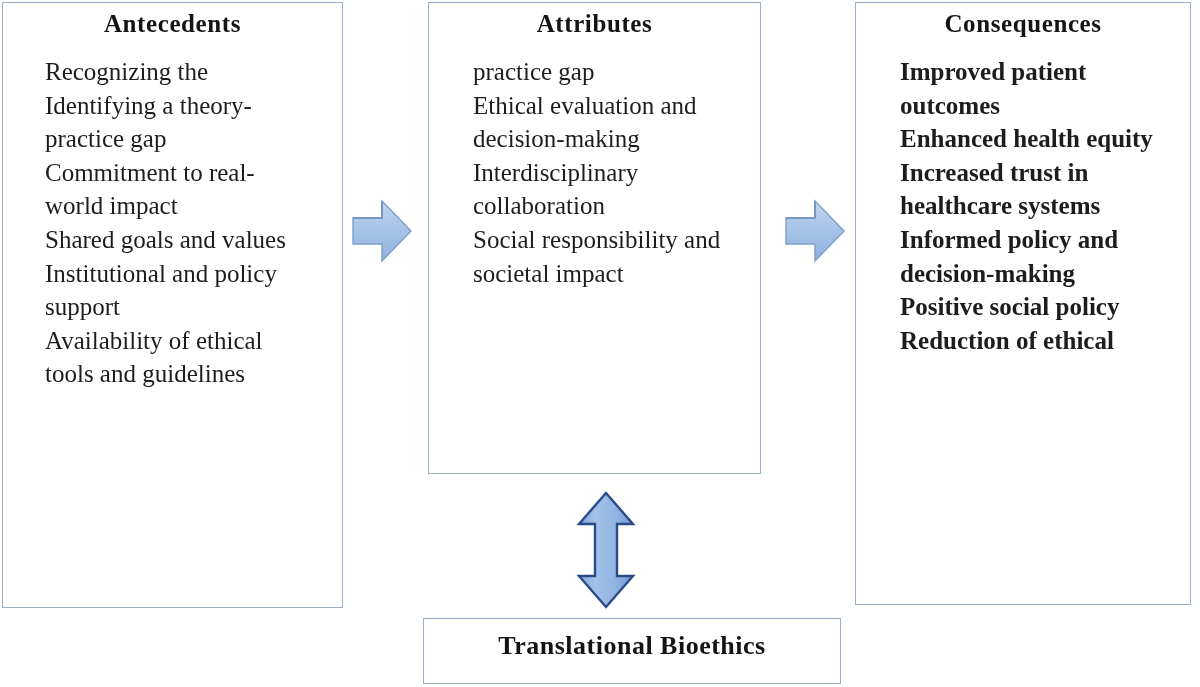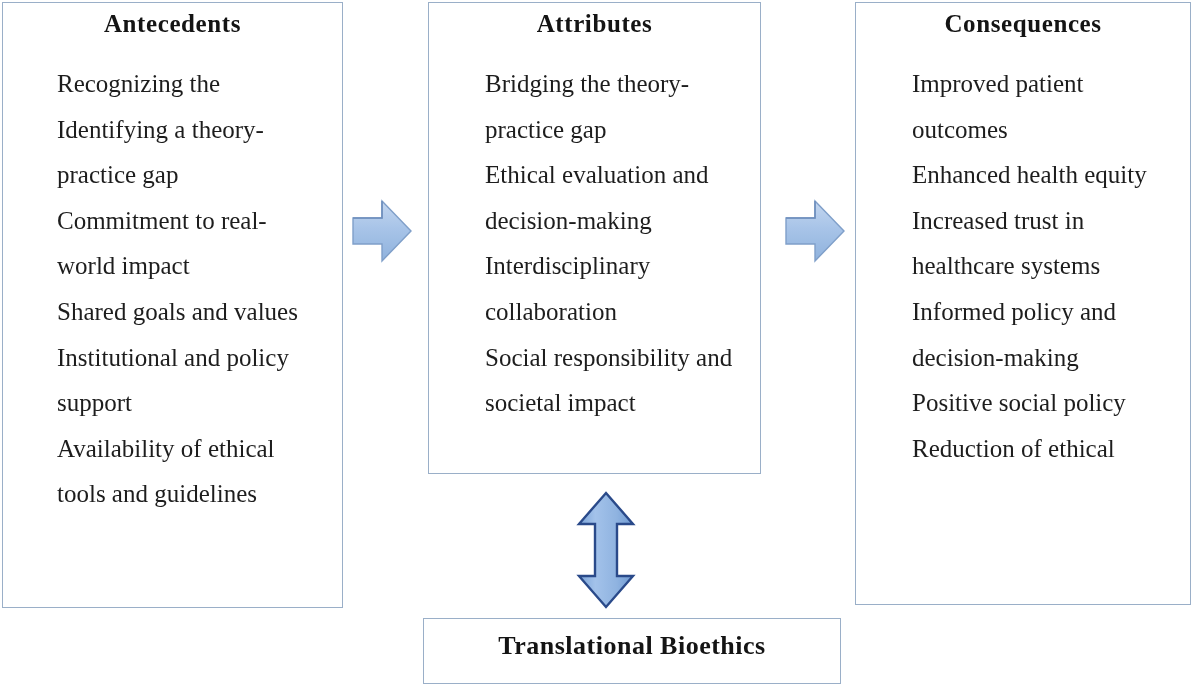--- a/index.html
+++ b/index.html
@@ -61,22 +61,22 @@
   .col-list {
     margin: 0;
     padding: 0;
     list-style: none;
     font-size: 25px;
     line-height: 33.6px;
     color: #1d1d1d;
   }
   .box-antecedents .col-list { padding: 14px 10px 0 42px; }
   .box-attributes  .col-list { padding: 14px 4px 0 44px; }
-  .box-consequences .col-list { padding: 14px 4px 0 44px; }
-  .col-list li { margin: 12px; padding: 0; }
+  .box-consequences .col-list { padding: 14px 4px 0 44px; font-weight: bold; }
+  .col-list li { margin: 0; padding: 0; }
 
   .core-title {
     display: block;
     text-align: center;
     font-weight: bold;
     font-size: 26px;
     line-height: 30px;
     letter-spacing: 0.5px;
     padding-top: 12px;
     color: #141414;
@@ -128,21 +128,20 @@
         </linearGradient>
       </defs>
       <polygon points="1,22 30,22 30,5 59,35 30,65 30,48 1,48" fill="url(#hgrad1)" stroke="#7f9fc9" stroke-width="1.4" stroke-linejoin="miter"></polygon>
       <path d="M1,22 L30,22 L30,5" fill="none" stroke="#6f8fbd" stroke-width="1.6"></path>
     </svg>
   </div>
 
   <div class="box box-attributes">
     <span class="col-title">Attributes</span>
     <ul class="col-list">
-      <li>Bridging the theory-</li>
       <li>practice gap</li>
       <li>Ethical evaluation and</li>
       <li>decision-making</li>
       <li>Interdisciplinary</li>
       <li>collaboration</li>
       <li>Social responsibility and</li>
       <li>societal impact</li>
     </ul>
   </div>
 

